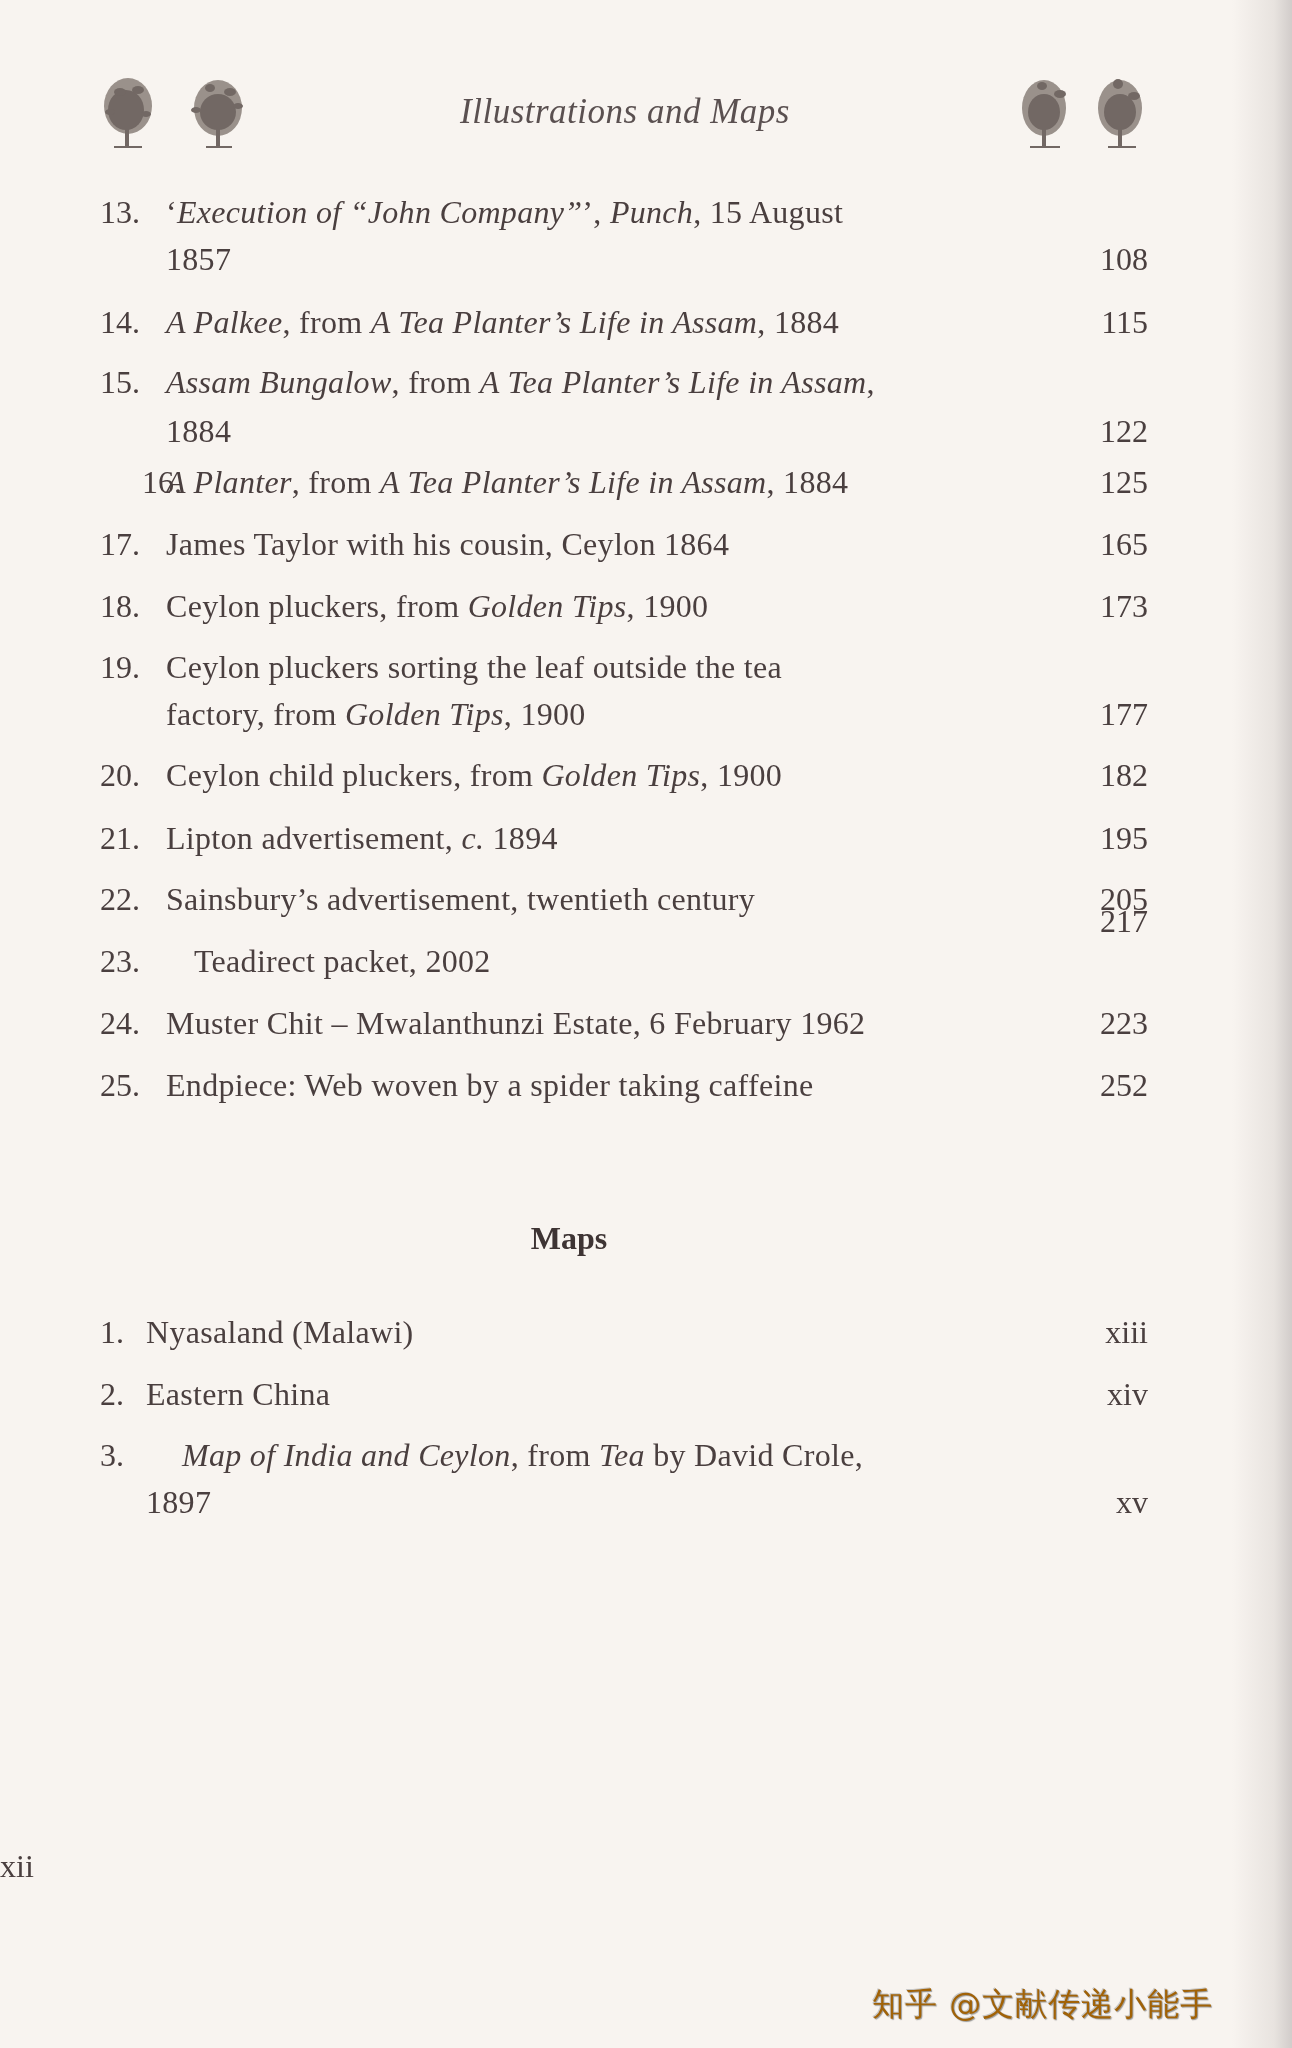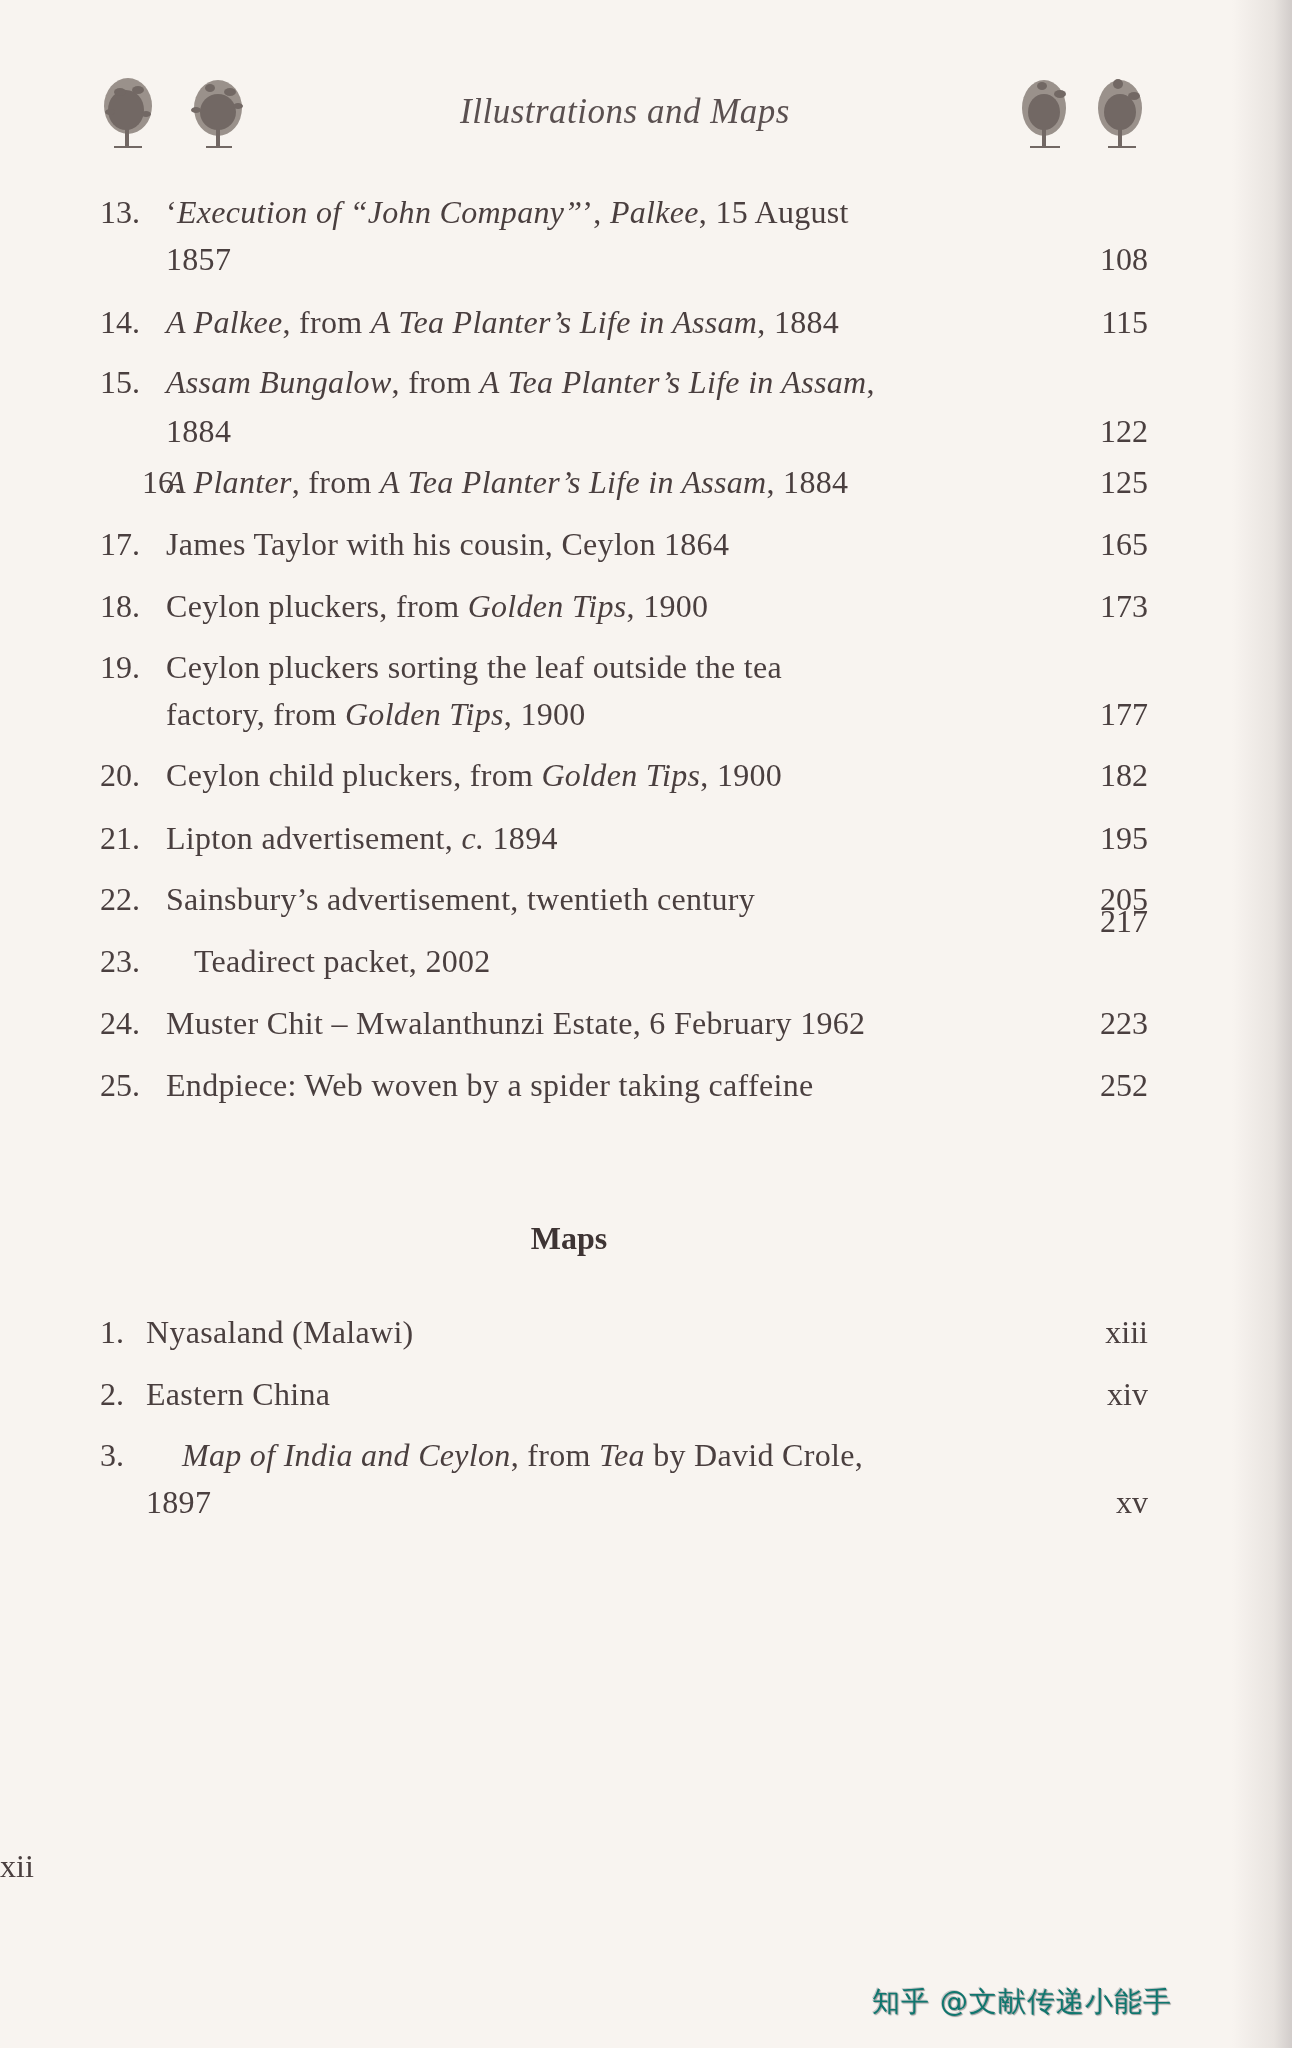--- a/index.html
+++ b/index.html
@@ -33,21 +33,21 @@
   .section-heading {
     position: absolute; left: 0; width: 1138px; top: 1220px; text-align: center;
     font-weight: bold; font-size: 32px; color: #3e3434;
   }
   .folio {
     position: absolute; left: 0; width: 1236px; top: 1848px; text-align: left;
     font-size: 32px;
   }
   .watermark {
     position: absolute; left: 872px; top: 1983px; font-family: "DejaVu Sans", sans-serif;
-    font-size: 28px; color: #0f766e; letter-spacing: 1px;
+    font-size: 32px; color: #a16207; letter-spacing: 1px;
     text-shadow: 1px 1px 1px #9a9a9a, -1px -1px 0 #c8c8c8;
   }
 </style>
 </head>
 <body>
 
 <div class="page-shade"></div>
 
 <svg class="tree" style="left:96px" viewBox="0 0 64 88">
   <g fill="#5b504c" opacity="0.85">
@@ -91,21 +91,21 @@
       <ellipse cx="44" cy="30" rx="6" ry="4"></ellipse>
     <rect x="28" y="62" width="4" height="20"></rect>
     <rect x="18" y="80" width="28" height="2"></rect>
   </g>
 </svg>
 
 <div class="running-head">Illustrations and Maps</div>
 
 <div id="illus">
     <span class="num" style="top: 193px;">13.</span>
-    <span class="line t1" style="top: 193px;"><span>‘</span><i>Execution of “John Company”</i><span>’, </span><i>Palkee</i><span>, 15 August</span></span>
+    <span class="line t1" style="top: 193px;"><span>‘</span><i>Execution of “John Company”</i><span>’, </span><i>Punch</i><span>, 15 August</span></span>
     <span class="line t1" style="top: 240px;"><span>1857</span></span>
     <span class="pg" style="top: 240px;">108</span>
     <span class="num" style="top: 303px;">14.</span>
     <span class="line t1" style="top: 303px;"><i>A Palkee</i><span>, from </span><i>A Tea Planter’s Life in Assam</i><span>, 1884</span></span>
     <span class="pg" style="top: 303px;">115</span>
     <span class="num" style="top: 363px;">15.</span>
     <span class="line t1" style="top: 363px;"><i>Assam Bungalow</i><span>, from </span><i>A Tea Planter’s Life in Assam</i><span>,</span></span>
     <span class="line t1" style="top: 412px;"><span>1884</span></span>
     <span class="pg" style="top: 412px;">122</span>
     <span class="num" style="top: 463px; margin-left: 42px;">16.</span>

